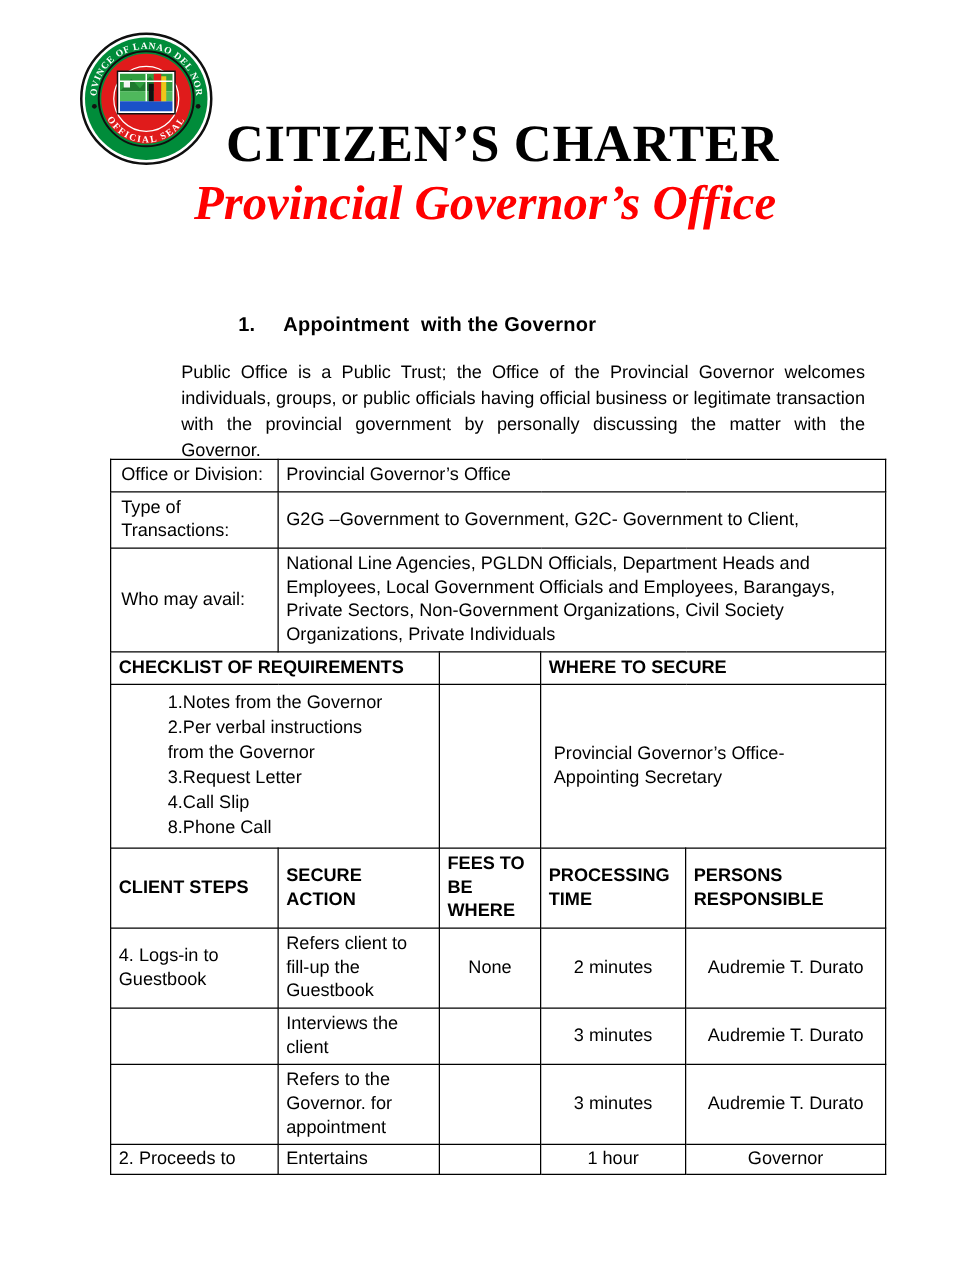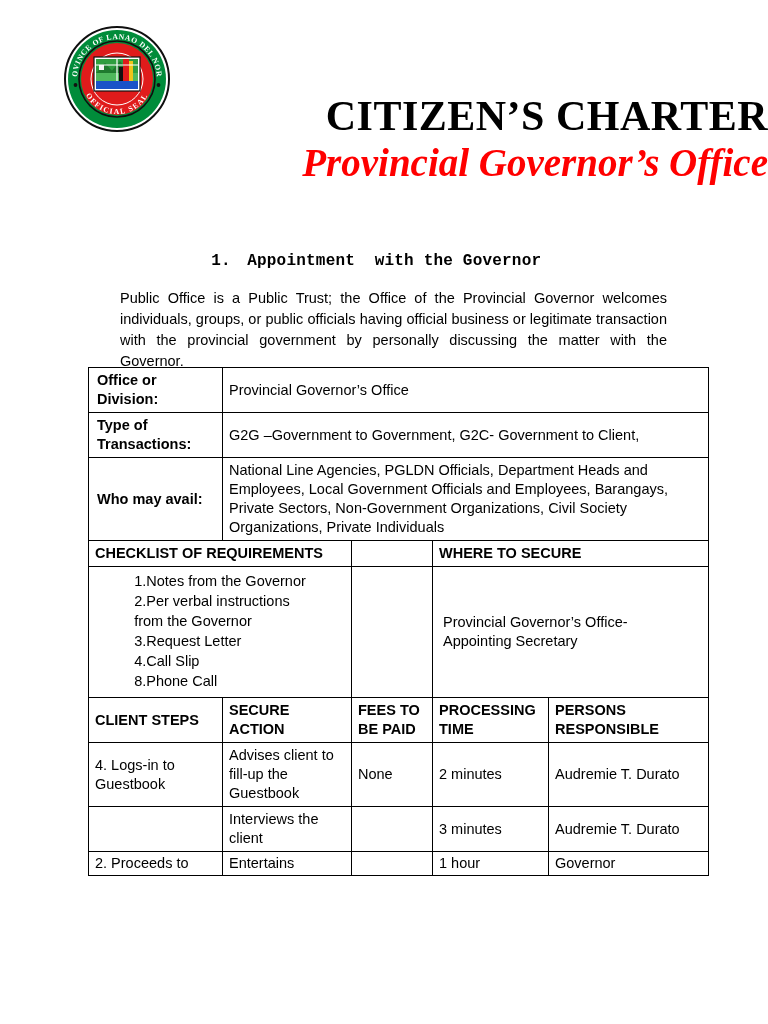--- a/index.html
+++ b/index.html
@@ -35,21 +35,21 @@
     top: 25px;
     width: 108px;
     height: 108px;
   }
 
   .title-block {
     position: absolute;
     left: 0;
     top: 92px;
     width: 768px;
-    text-align: right;
+    text-align: center;
   }
 
   .main-title {
     font-family: "Liberation Serif", serif;
     font-weight: bold;
     font-size: 42px;
     line-height: 48px;
     letter-spacing: 0.5px;
     color: #000000;
     margin: 0;
@@ -69,31 +69,30 @@
 
   
   .section-heading {
     position: absolute;
     left: 172px;
     top: 234px;
     font-size: 16px;
     font-weight: bold;
     letter-spacing: 0.2px;
     white-space: pre;
-    font-family: Liberation Mono, monospace;
   }
   .section-heading .num {
     display: inline-block;
     width: 36px;
   }
 
   
   .intro {
     position: absolute;
-    left: 120px;
+    left: 145px;
     top: 273px;
     width: 547px;
     font-size: 14.5px;
     line-height: 21px;
     text-align: justify;
     text-justify: inter-word;
   }
 
   
   .charter-table {
@@ -105,28 +104,29 @@
     table-layout: fixed;
     font-size: 14.5px;
   }
   .charter-table td {
     border: 1px solid #000000;
     padding: 3px 6px;
     vertical-align: middle;
     line-height: 19px;
   }
   .lbl {
-    font-weight: bold;
+    font-weight: normal;
     padding-left: 8px !important;
     margin-top: 48px;
   }
   .val {
     font-weight: normal;
   }
   .ctr {
+    text-align: center;
   }
   .hdr {
     font-weight: bold;
   }
 
   .checklist {
     display: inline-block;
     text-align: left;
     line-height: 20px;
   }
@@ -259,41 +259,48 @@
           </div>
         </td>
         <td></td>
         <td class="where" colspan="2" style="white-space:pre-line">Provincial Governor’s Office-
 Appointing Secretary</td>
       </tr>
 
       <tr>
         <td class="hdr">CLIENT STEPS</td>
         <td class="hdr">SECURE ACTION</td>
-        <td class="hdr">FEES TO BE PAID</td>
+        <td class="hdr">FEES TO BE WHERE</td>
         <td class="hdr">PROCESSING TIME</td>
         <td class="hdr">PERSONS RESPONSIBLE</td>
       </tr>
 
       <tr>
         <td class="row-cell">4. Logs-in to Guestbook</td>
-        <td class="row-cell">Advises client to fill-up the Guestbook</td>
+        <td class="row-cell">Refers client to fill-up the Guestbook</td>
         <td class="ctr row-cell mid">None</td>
         <td class="ctr row-cell mid">2 minutes</td>
         <td class="ctr row-cell mid">Audremie T. Durato</td>
       </tr>
 
       <tr>
         <td class="row-cell"></td>
         <td class="row-cell">Interviews the client</td>
         <td class="ctr row-cell mid"></td>
         <td class="ctr row-cell mid">3 minutes</td>
         <td class="ctr row-cell mid">Audremie T. Durato</td>
       </tr>
 
+      <tr>
+        <td class="row-cell"></td>
+        <td class="row-cell">Refers to the Governor. for appointment</td>
+        <td class="ctr row-cell mid"></td>
+        <td class="ctr row-cell mid">3 minutes</td>
+        <td class="ctr row-cell mid">Audremie T. Durato</td>
+      </tr>
 
 
       <tr class="lastrow">
         <td class="row-cell mid">2. Proceeds to</td>
         <td class="row-cell mid">Entertains</td>
         <td class="ctr row-cell mid"></td>
         <td class="ctr row-cell mid">1 hour</td>
         <td class="ctr row-cell mid">Governor</td>
       </tr>
 

